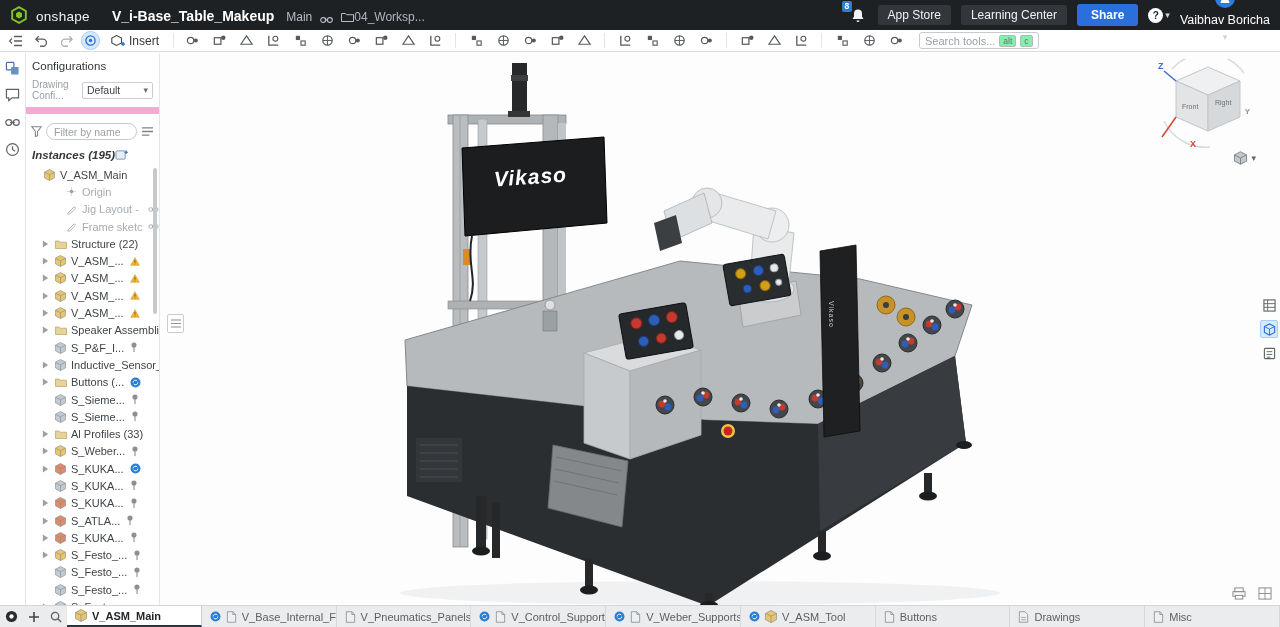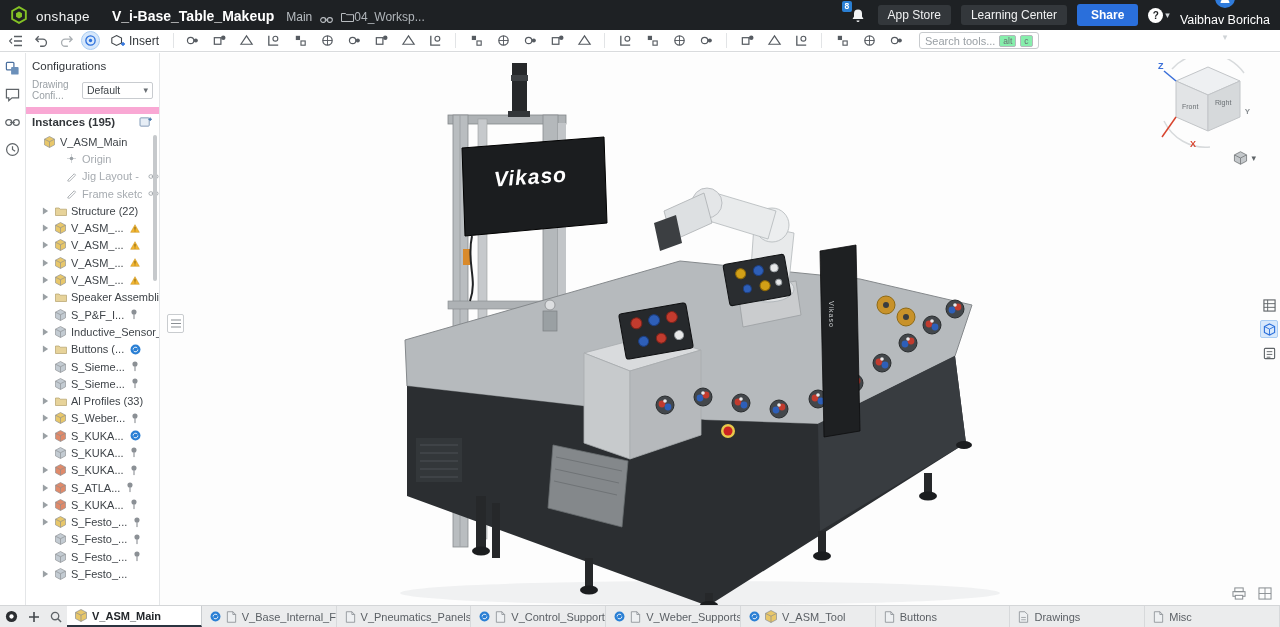--- a/index.html
+++ b/index.html
@@ -40,21 +40,21 @@
   
   #left-panel { position:absolute; left:26px; top:53px; width:134px; height:552px; background:#fff; border-right:1px solid #e4e6e8; display:flex; flex-direction:column; z-index:20; }
   .config-block { padding:7px 6px 6px 6px; border-bottom:7px solid #f9a8d4; }
   .config-title { font-size:11.5px; color:#33373b; margin-bottom:7px; }
   .config-row { display:flex; align-items:center; gap:4px; }
   .config-label { font-size:10px; color:#9aa0a5; width:46px; line-height:1.1; }
   .config-select { flex:1; border:1px solid #c9ccd0; border-radius:2px; height:17px; font-size:10.5px; color:#3f4449; display:flex; align-items:center; justify-content:space-between; padding:0 4px; cursor:pointer; background:#fff; }
   .filter-row { display:flex; align-items:center; gap:4px; padding:9px 5px 7px 5px; }
   .filter-input { flex:1; min-width:0; height:17px; border:1px solid #c6c9cc; border-radius:9px; font-size:10.5px; padding:0 7px; color:#555; outline:none; font-family:"Liberation Sans", sans-serif; }
   .filter-input::placeholder { color:#9aa0a5; }
-  .instances-header { display:flex; align-items:center; justify-content:space-between; padding:2px 6px 3px 6px; }
+  .instances-header { display:flex; align-items:center; justify-content:flex-start; padding:2px 6px 3px 6px;font-style:italic; }
   .instances-title { font-size:11.5px; font-weight:bold; color:#33373b; }
   #instances-tree { flex:1; overflow:hidden; position:relative; padding-top:2px; }
   .tree-row { display:flex; align-items:center; height:17.3px; font-size:11px; color:#3f4449; gap:4px; cursor:pointer; white-space:nowrap; }
   .tree-row.dim { color:#a6abb0; }
   .tw { width:8px; flex:0 0 auto; display:flex; align-items:center; }
   .ti { width:13px; flex:0 0 auto; display:flex; align-items:center; justify-content:center; }
   .tl { overflow:hidden; text-overflow:clip; }
   .tb { margin-left:2px; display:flex; align-items:center; }
   .scroll-thumb { position:absolute; right:2px; top:4px; width:4px; height:146px; background:#c6c9cc; border-radius:2px; }
 
@@ -362,20 +362,33 @@
 <div id="left-panel">
   <div class="config-block">
     <div class="config-title">Configurations</div>
     <div class="config-row">
       <span class="config-label">Drawing Confi...</span>
       <span class="config-select">
         <span>Default</span>
         <span class="caret" style="color:#6a6f74;">▾</span>
       </span>
     </div>
+  </div>
+  <div class="filter-row">
+    <span style="display:flex;">
+      <svg width="11" height="11" viewBox="0 0 12 12">
+          <path d="M.8.8 h10.4 L7.2 6 v4.5 l-2.4 1 V6 Z" fill="none" stroke="#7d8287" stroke-width="1.1"></path>
+        </svg>
+    </span>
+    <input class="filter-input" placeholder="Filter by name" style="">
+    <span style="display:flex;">
+      <svg width="13" height="11" viewBox="0 0 14 12">
+          <path d="M1 2 h12 M1 6 h12 M1 10 h8" stroke="#7d8287" stroke-width="1.4"></path>
+        </svg>
+    </span>
   </div>
   <div class="instances-header">
     <span class="instances-title">Instances (195)</span>
     <span style="display:flex;">
       <svg width="14" height="12" viewBox="0 0 15 13">
           <rect x="1" y="2" width="10" height="9" rx="1" fill="#e7eef6" stroke="#7d96b4" stroke-width="1"></rect>
           <path d="M10 3.5 h4 M12 1.5 v4" stroke="#3f72a8" stroke-width="1.3"></path>
         </svg>
     </span>
   </div>

